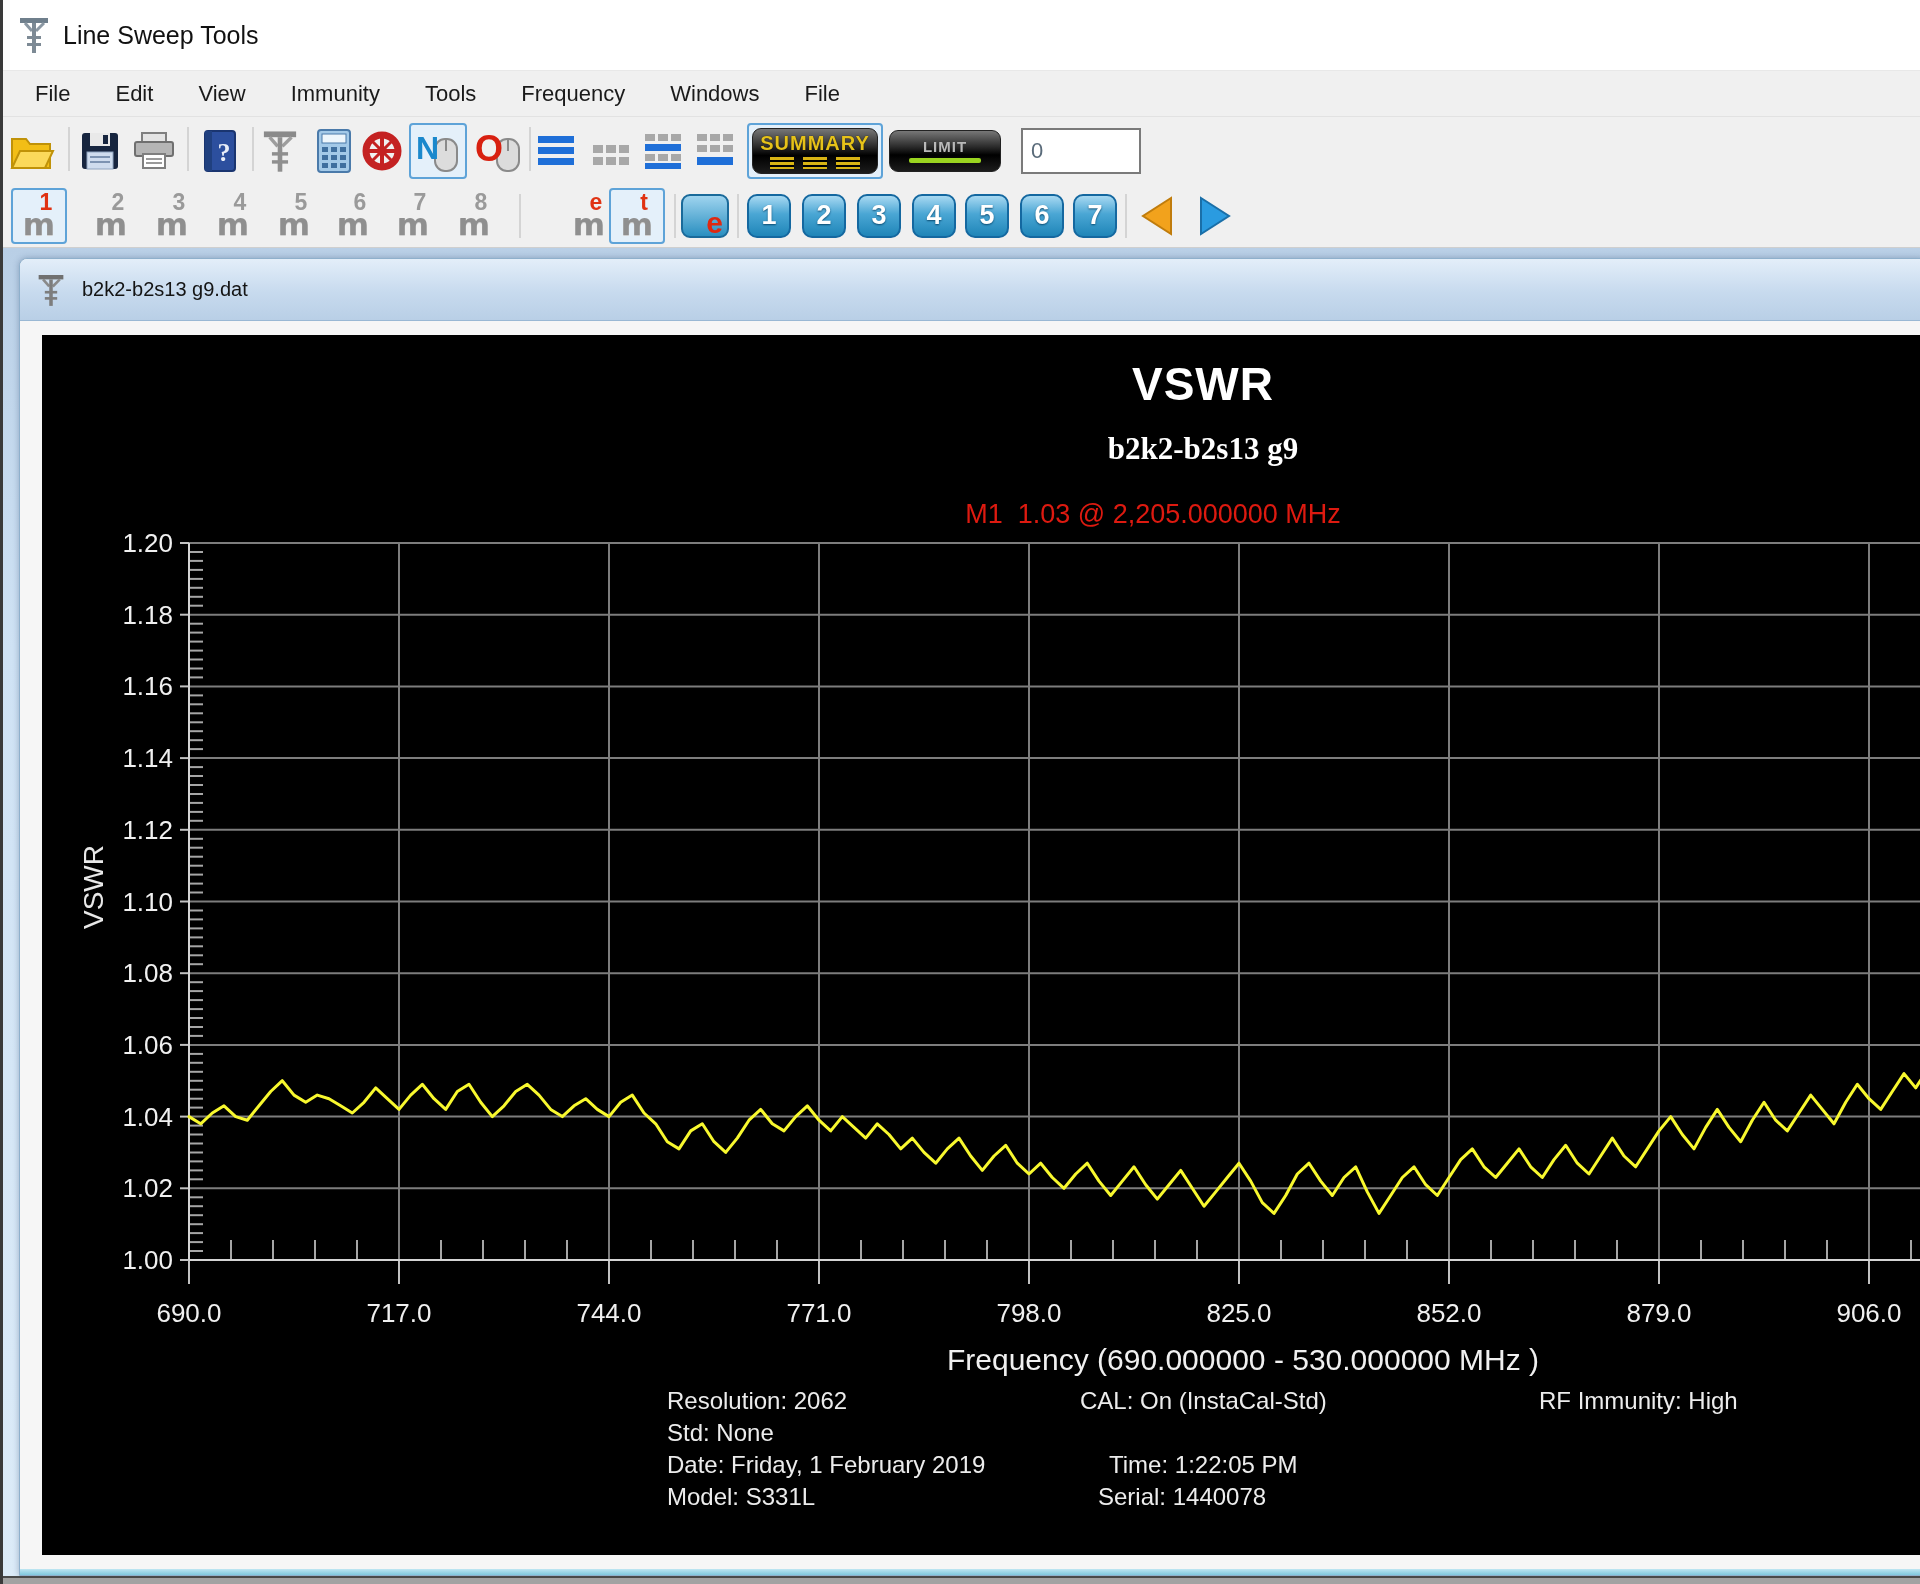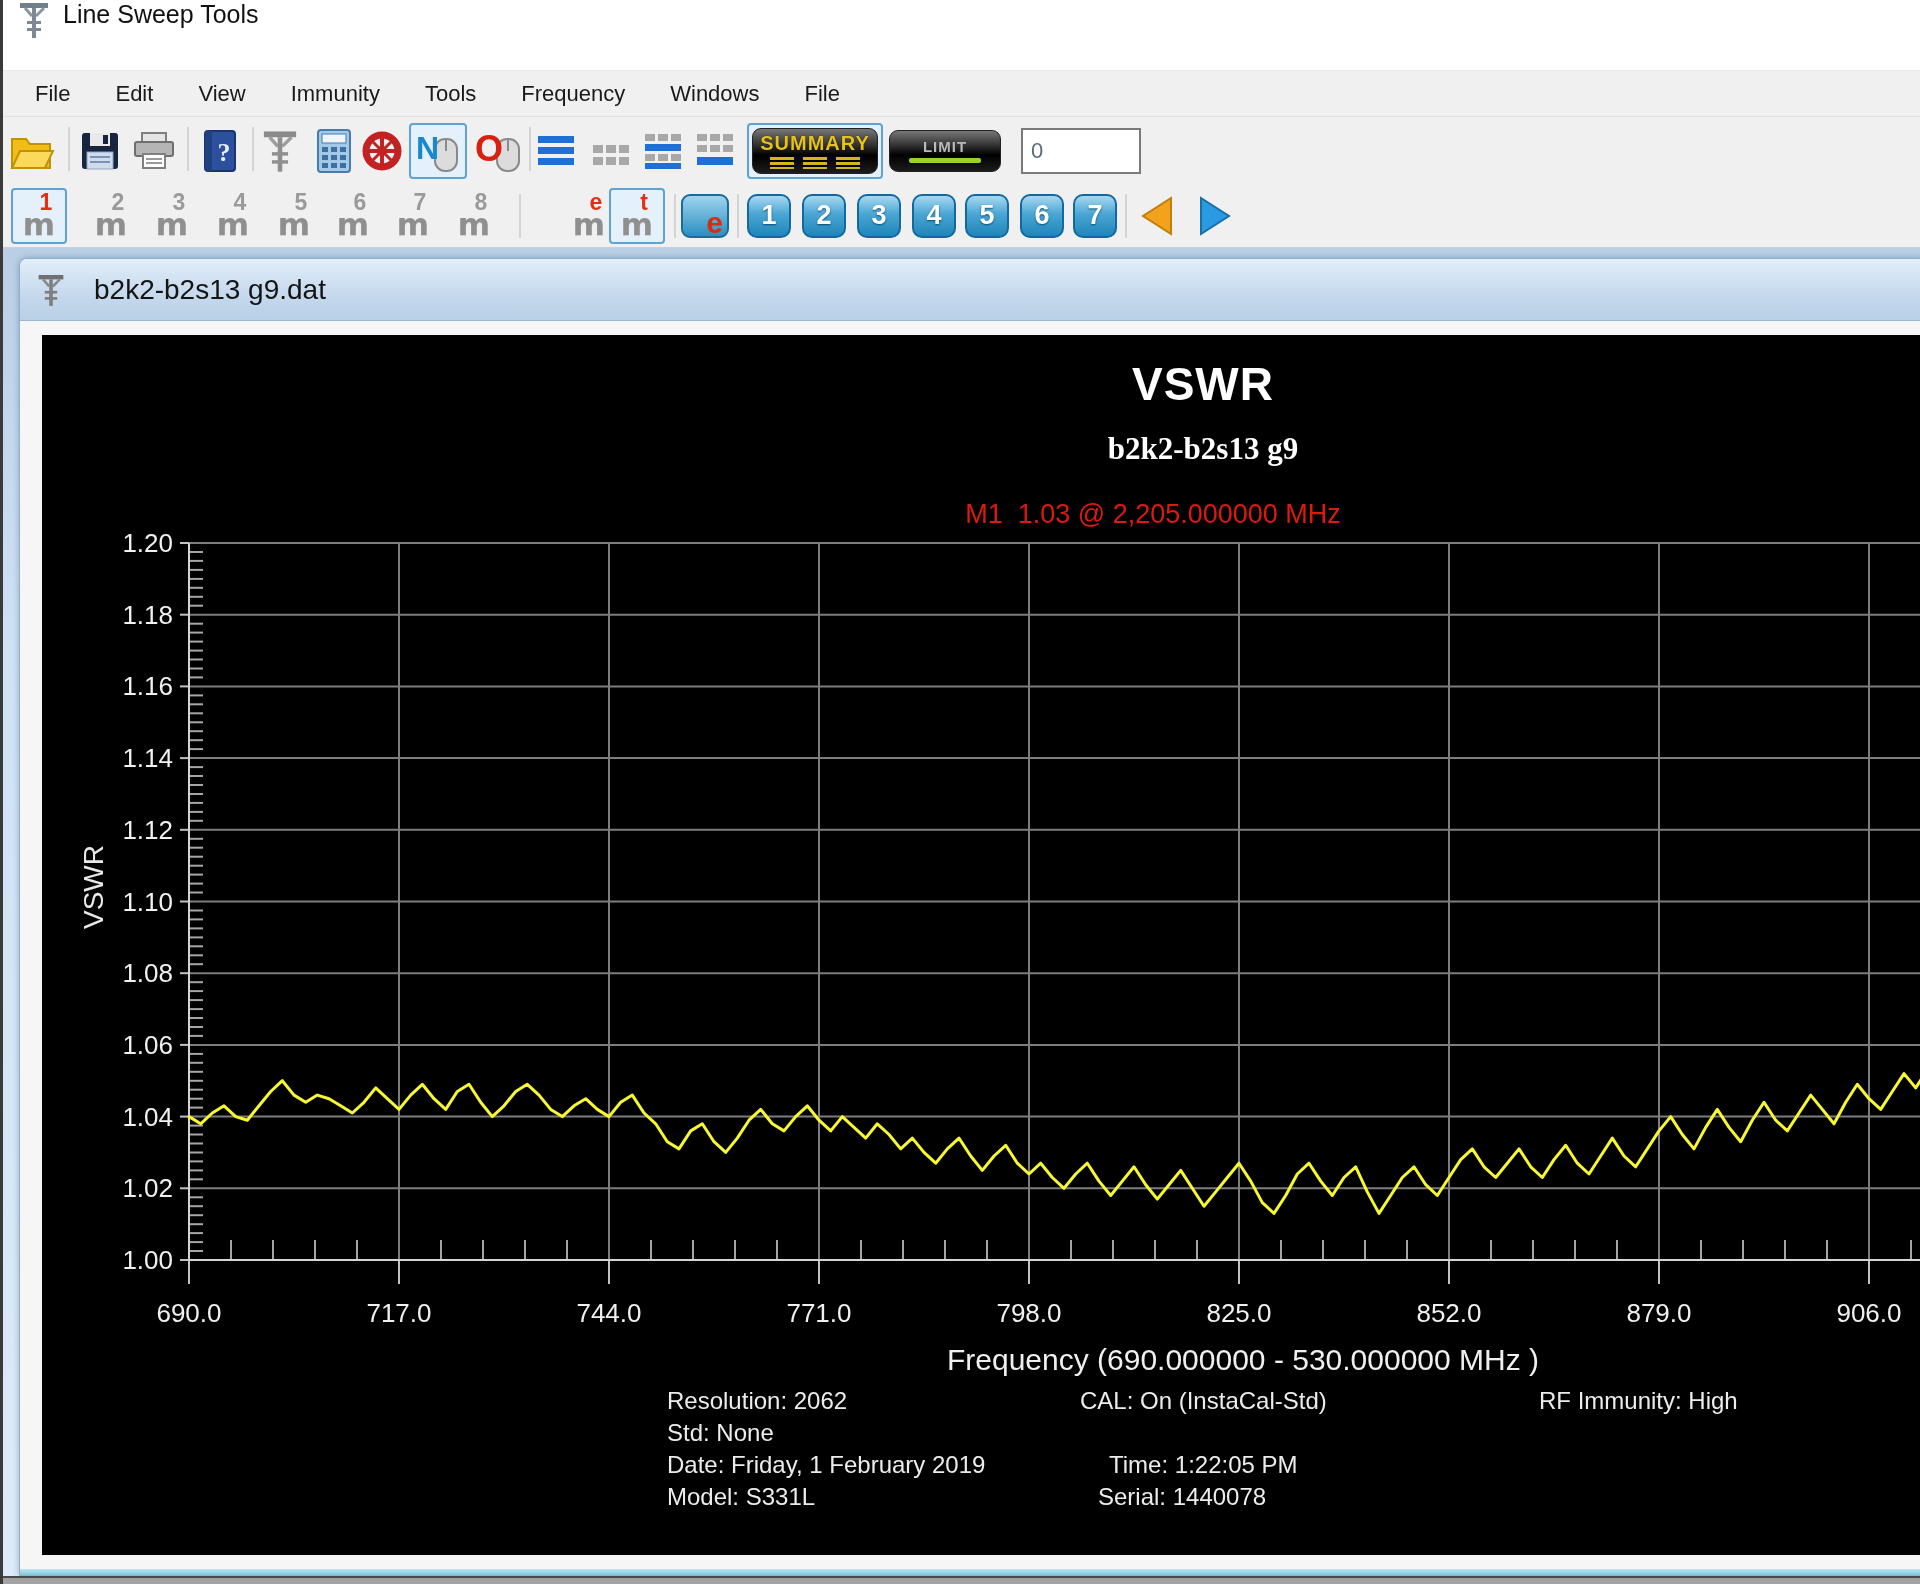--- a/index.html
+++ b/index.html
@@ -1,20 +1,20 @@
 <!DOCTYPE html>
 <html><head>
 <meta charset="utf-8">
 <style>
   *{box-sizing:border-box;margin:0;padding:0}
   html,body{background:#ffffff}
   .app{position:relative;width:1920px;height:1584px;overflow:hidden;
        font-family:"Liberation Sans",sans-serif;background:#fff;border-left:3px solid #3a3a3a}
   
-  .titlebar{height:70px;background:#ffffff;display:flex;padding-left:14px}
+  .titlebar{height:70px;background:#ffffff;display:flex;align-items:center;padding-left:14px}
   .titlebar .apptitle{font-size:25px;color:#111;margin-left:12px}
   .menubar{height:46px;background:#f0f0f0;display:flex;align-items:center;
            padding-left:32px;gap:45px;border-top:1px solid #e8e8e8}
   .menubar .mitem{font-size:22px;color:#1a1a1a;cursor:default}
   .toolbar{position:relative;background:#f0f0f0}
   .tb1{height:68px;border-top:1px solid #e2e2e2}
   .tb2{height:64px;border-bottom:1px solid #cfcfcf}
   .titem{position:absolute;top:50%;transform:translateY(-50%);display:flex;
          align-items:center;justify-content:center}
   .sep{position:absolute;top:10px;width:2px;height:44px;background:#d4d4d4}
@@ -52,21 +52,21 @@
   .editbtn span{color:#e02810;font-size:30px;font-weight:bold;line-height:0.9}
   
   .client{position:absolute;left:0;top:248px;width:1920px;height:1336px;
           background:linear-gradient(180deg,#b9cfe6,#cfe2f4 30%,#dcebf8)}
   .docwin{position:absolute;left:16px;top:10px;width:1910px;height:1318px;
           background:#f4f4f4;border:1px solid #8fb0cc;border-radius:8px 8px 0 0;
           box-shadow:0 0 6px rgba(40,70,110,.35)}
   .doc-titlebar{height:62px;border-radius:7px 7px 0 0;display:flex;align-items:center;
       padding-left:16px;background:linear-gradient(180deg,#e3eef9 0%,#c7daee 55%,#b9cfe6 100%);
       border-bottom:1px solid #9ab8d4}
-  .doc-titlebar .docname{font-size:28px;color:#141414;margin-left:28px}
+  .doc-titlebar .docname{font-size:20px;color:#141414;margin-left:16px}
   .doc-body{position:absolute;left:0;top:62px;right:0;bottom:0;background:#f6f6f6;
             padding:14px 0 0 22px}
   
   .chart{position:relative;width:1888px;height:1220px;background:#000}
   .c-title{position:absolute;left:0;width:2322px;top:22px;text-align:center;color:#fff;
            font-size:46px;font-weight:bold;letter-spacing:1px}
   .c-sub{position:absolute;left:0;width:2322px;top:96px;text-align:center;color:#fff;
          font-size:31px;font-weight:bold;font-family:"Liberation Serif",serif}
   .c-marker{position:absolute;left:0;width:2222px;top:164px;text-align:center;
             color:#dd1a10;font-size:27px;white-space:pre}

